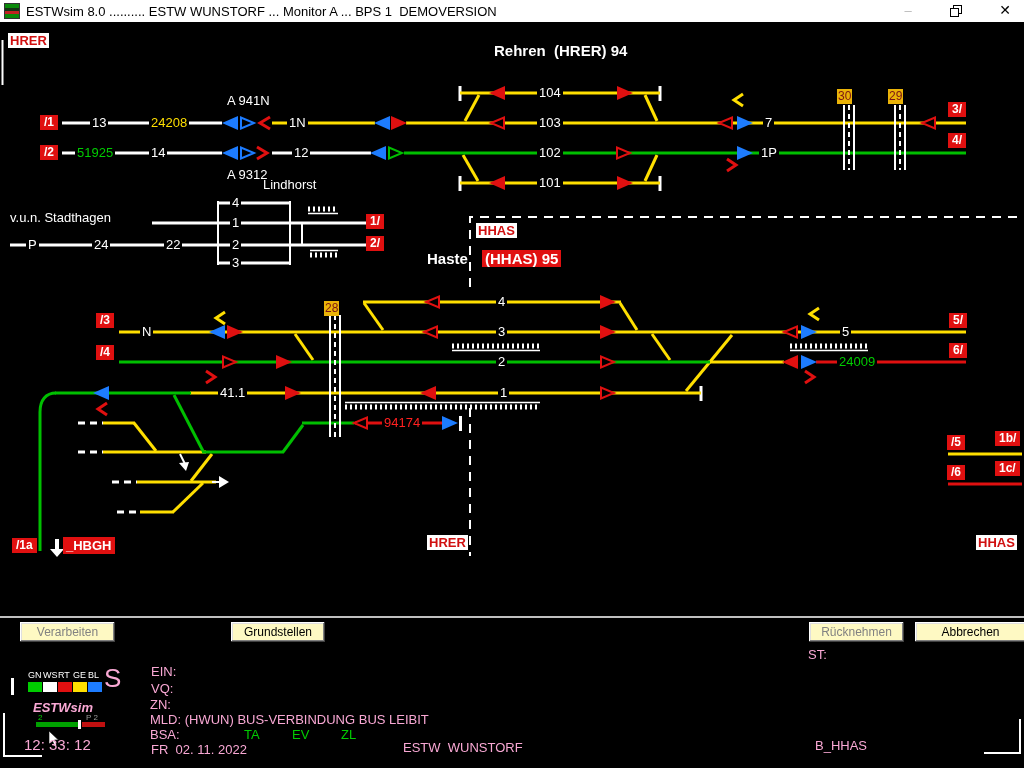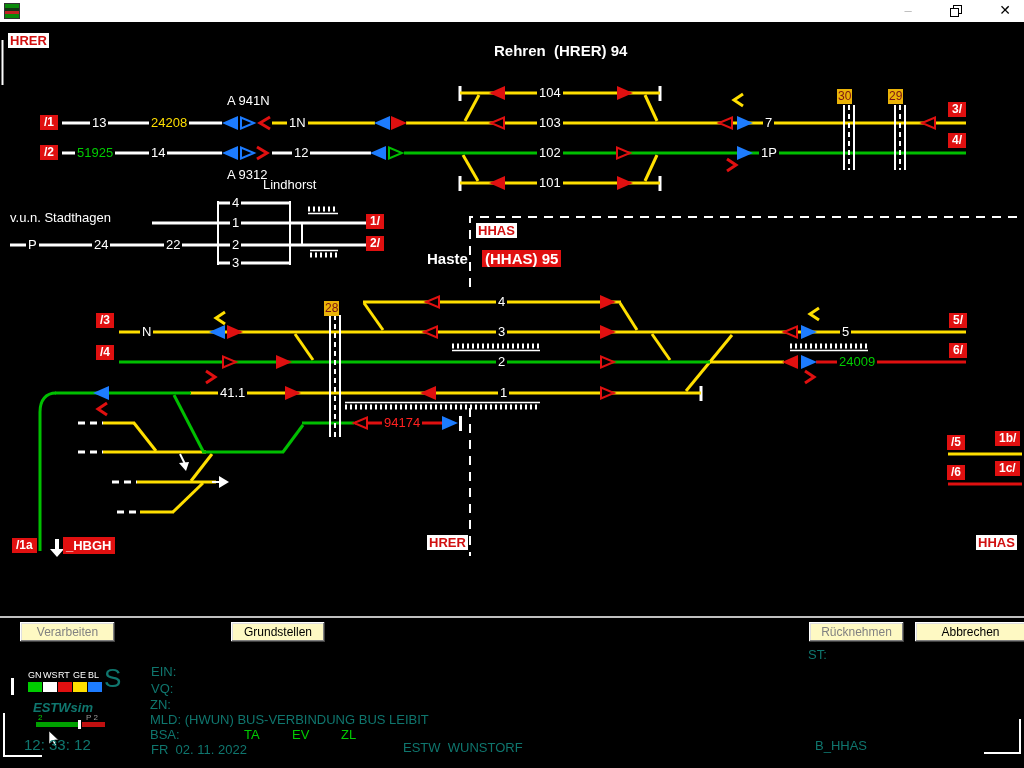--- a/index.html
+++ b/index.html
@@ -34,34 +34,35 @@
   
   .btn { position:absolute; height:20px; background:#fef9c3; font-size:12px; color:#000;
      text-align:center; line-height:20px; z-index:8; font-family:inherit;
      box-shadow: inset -1px -1px 0 #404040, inset 1px 1px 0 #ffffff, inset -2px -2px 0 #808080, inset 2px 2px 0 #dfdfdf; }
   .btn.disabled { color:#828282; }
   #btn-verarbeiten { left:20px;  top:622px; width:95px; }
   #btn-grundstellen{ left:231px; top:622px; width:94px; }
   #btn-ruecknehmen { left:809px; top:622px; width:95px; }
   #btn-abbrechen   { left:915px; top:622px; width:111px; }
   
-  .st { position:absolute; color:#0f766e; font-size:13px; white-space:pre; z-index:8; }
+  .st { position:absolute; color:#f9a8d4; font-size:13px; white-space:pre; z-index:8; }
   .st.green { color:#00cc00;margin-left:24px; }
   .lg-letter { position:absolute; top:670px; width:15px; color:#fff; font-size:9px; text-align:left; z-index:8; }
   .lg-sq { position:absolute; top:682px; width:14px; height:10px; z-index:8; }
   #big-s { left:104px; top:663px; font-size:26px; }
   #logo-brand { left:33px; top:700px; font-size:13px; font-weight:bold; font-style:italic; }
   .logo-sub { position:absolute; font-size:8px; z-index:8; }
   #clock { left:24px; top:736px; font-size:15px; }
 </style>
 </head>
 <body>
 
 <div class="titlebar">
   <div class="app-icon"></div>
+  <div class="title-text">ESTWsim 8.0 .......... ESTW WUNSTORF ... Monitor A ... BPS 1  DEMOVERSION</div>
   <div class="winbtn min">–</div>
   <div class="winbtn restore">
     <svg width="13" height="12" style="margin-top:5px">
       <rect x="3.5" y="0.5" width="8" height="8" fill="#fff" stroke="#000"></rect>
       <rect x="0.5" y="3.5" width="8" height="8" fill="#fff" stroke="#000"></rect>
     </svg>
   </div>
   <div class="winbtn close">✕</div>
 </div>
 

